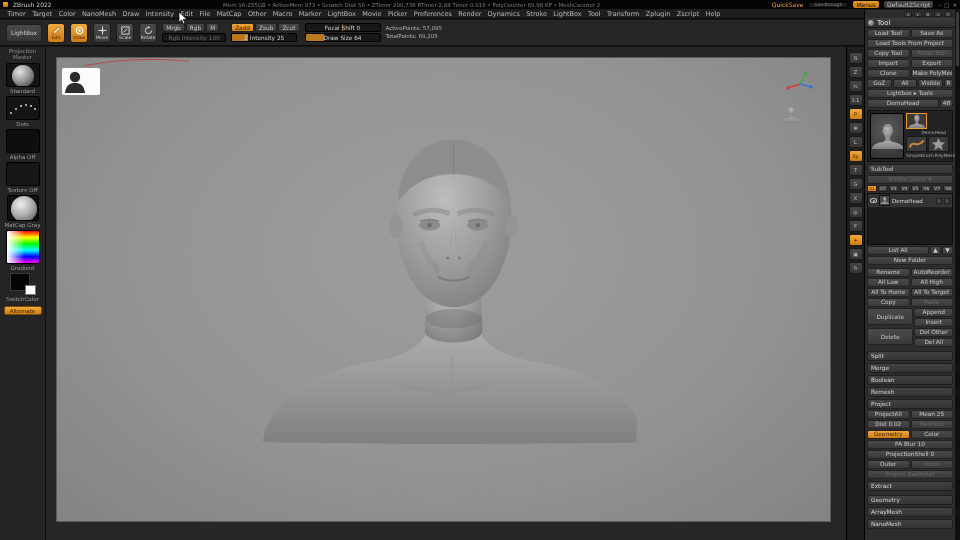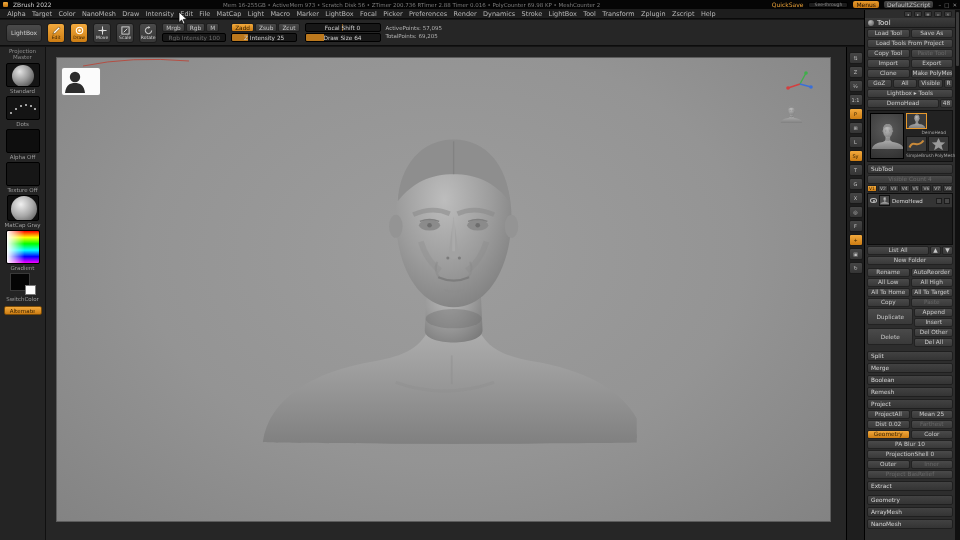--- a/index.html
+++ b/index.html
@@ -162,34 +162,34 @@
   <span class="tb-pill">Menus</span>
   <span class="tb-pill gray">DefaultZScript</span>
   <span class="tb-win">
     <span>–</span>
     <span>□</span>
     <span>✕</span>
   </span>
 </header>
 
 <nav class="abs menubar">
-  <span class="menu-item">Alpha</span>
+  <span class="menu-item">Timer</span>
   <span class="menu-item">Target</span>
   <span class="menu-item">Color</span>
   <span class="menu-item">NanoMesh</span>
   <span class="menu-item">Draw</span>
   <span class="menu-item">Intensity</span>
   <span class="menu-item">Edit</span>
   <span class="menu-item">File</span>
   <span class="menu-item">MatCap</span>
-  <span class="menu-item">Light</span>
+  <span class="menu-item">Other</span>
   <span class="menu-item">Macro</span>
   <span class="menu-item">Marker</span>
   <span class="menu-item">LightBox</span>
-  <span class="menu-item">Focal</span>
+  <span class="menu-item">Movie</span>
   <span class="menu-item">Picker</span>
   <span class="menu-item">Preferences</span>
   <span class="menu-item">Render</span>
   <span class="menu-item">Dynamics</span>
   <span class="menu-item">Stroke</span>
   <span class="menu-item">LightBox</span>
   <span class="menu-item">Tool</span>
   <span class="menu-item">Transform</span>
   <span class="menu-item">Zplugin</span>
   <span class="menu-item">Zscript</span>

